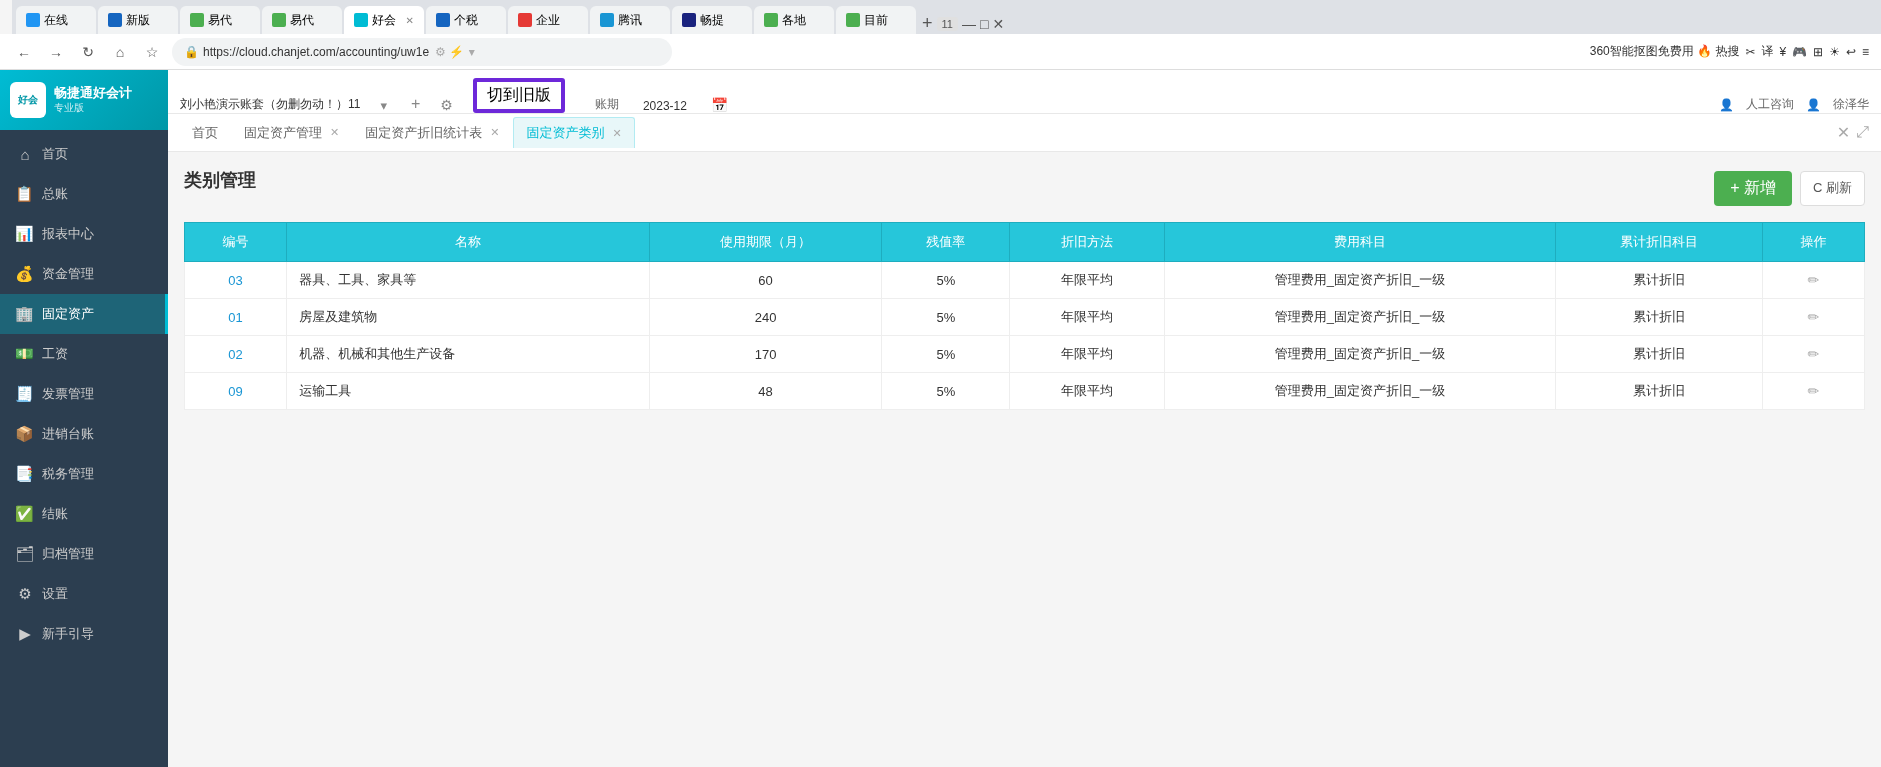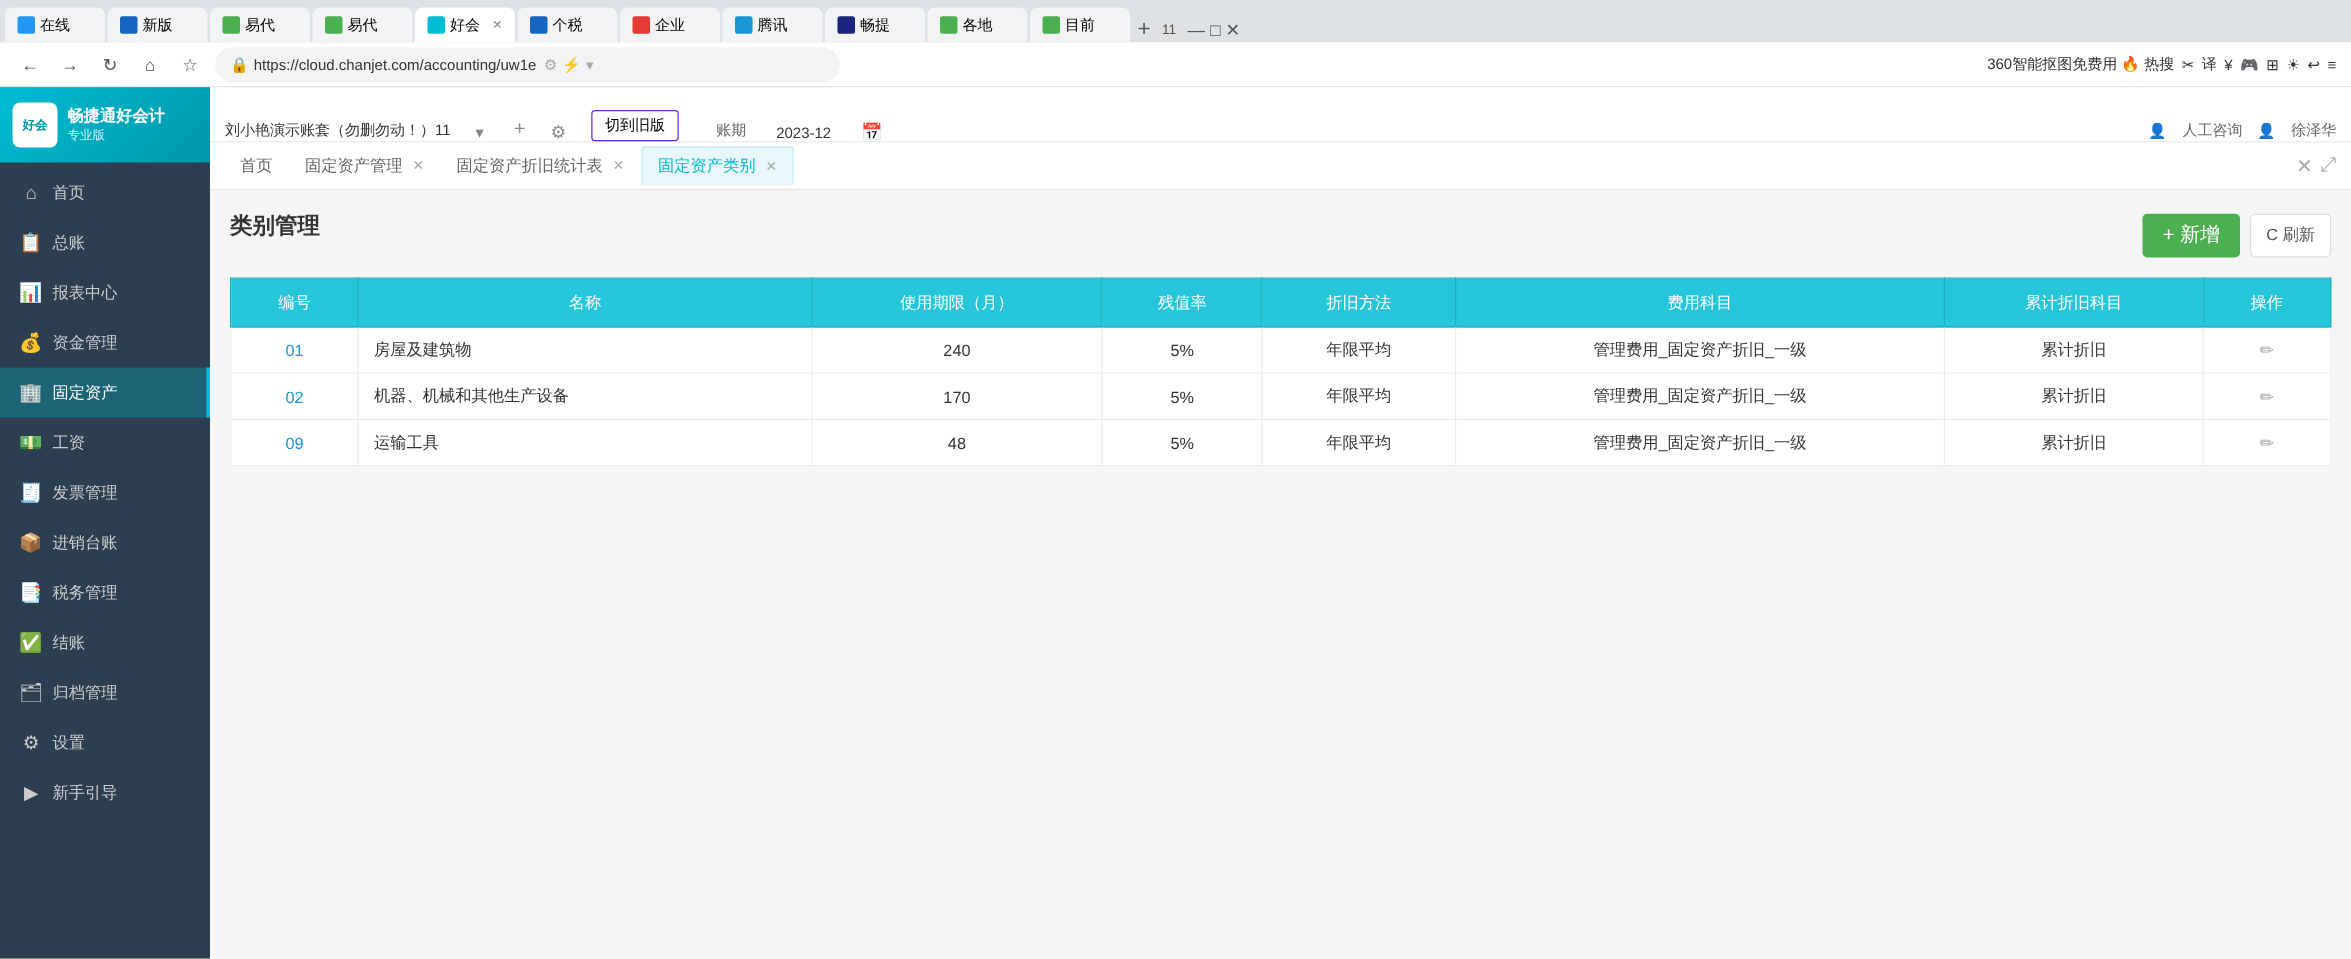--- a/index.html
+++ b/index.html
@@ -1,17 +1,17 @@
 <!DOCTYPE html>
 <html><head>
   <meta charset="utf-8">
   <style>
     * { margin: 0; padding: 0; box-sizing: border-box; }
     body { font-family: "Microsoft YaHei", "PingFang SC", sans-serif; font-size: 13px; background: #f5f5f5; overflow: hidden; }
-    .tab-bar { background: #dee1e6; height: 34px; display: flex; align-items: flex-end; padding: 0 4px; gap: 2px; overflow: hidden; }
+    .tab-bar { background: #dee1e6; height: 34px; display: flex; align-items: flex-end; padding: 0 4px; gap: 2px; overflow: hidden; margin-left: 12px; }
     .browser-tab { display: flex; align-items: center; gap: 4px; padding: 0 10px; height: 28px; border-radius: 6px 6px 0 0; font-size: 12px; cursor: pointer; background: #f1f3f4; min-width: 80px; max-width: 140px; overflow: hidden; white-space: nowrap; }
     .browser-tab.active { background: #fff; }
     .browser-tab .tab-icon { width: 14px; height: 14px; border-radius: 2px; flex-shrink: 0; }
     .browser-tab .tab-close { margin-left: auto; font-size: 10px; color: #888; flex-shrink: 0; }
     .address-bar { background: #fff; height: 36px; display: flex; align-items: center; padding: 0 12px; gap: 8px; border-bottom: 1px solid #ddd; }
     .nav-btn { width: 24px; height: 24px; display: flex; align-items: center; justify-content: center; cursor: pointer; color: #555; font-size: 14px; border-radius: 50%; }
     .url-box { flex: 1; background: #f1f3f4; border-radius: 16px; height: 28px; display: flex; align-items: center; padding: 0 12px; font-size: 12px; color: #333; max-width: 500px; }
     .address-right { display: flex; align-items: center; gap: 6px; margin-left: auto; font-size: 12px; color: #333; }
 
     
@@ -206,21 +206,21 @@
     </div>
   </div>
 
   <div style="flex:1;display:flex;flex-direction:column;">
 
     <div class="topbar">
       <span style="font-size:12px;color:#333;">刘小艳演示账套（勿删勿动！）11</span>
       <span style="cursor:pointer;color:#888;">▾</span>
       <span style="cursor:pointer;color:#888;font-size:16px;margin-left:4px;">+</span>
       <span style="cursor:pointer;color:#888;font-size:14px;">⚙</span>
-      <button style="background:#fff;border:1px solid #6d28d9;border-radius:3px;padding:3px 10px;font-size:12px;cursor:pointer;">切到旧版</button>
+      <button style="background:#fff;border:4px solid #6d28d9;border-radius:3px;padding:3px 10px;font-size:16px;cursor:pointer;">切到旧版</button>
       <span style="margin-left:10px;font-size:12px;color:#666;">账期</span>
       <span style="font-size:12px;color:#333;margin-left:4px;">2023-12</span>
       <span style="cursor:pointer;font-size:14px;margin-left:4px;">📅</span>
       <div class="topbar-right">
         <span>👤</span>
         <span style="cursor:pointer;">人工咨询</span>
         <span>👤</span>
         <span>徐泽华</span>
       </div>
     </div>
@@ -264,20 +264,30 @@
               <th>名称</th>
               <th>使用期限（月）</th>
               <th>残值率</th>
               <th>折旧方法</th>
               <th>费用科目</th>
               <th>累计折旧科目</th>
               <th>操作</th>
             </tr>
           </thead>
           <tbody id="table-body">
+          <tr>
+      <td class="link-cell">03</td>
+      <td class="name-cell">器具、工具、家具等</td>
+      <td>60</td>
+      <td>5%</td>
+      <td>年限平均</td>
+      <td>管理费用_固定资产折旧_一级</td>
+      <td>累计折旧</td>
+      <td><span class="edit-icon">✏</span></td>
+    </tr>
               <tr>
       <td class="link-cell">01</td>
       <td class="name-cell">房屋及建筑物</td>
       <td>240</td>
       <td>5%</td>
       <td>年限平均</td>
       <td>管理费用_固定资产折旧_一级</td>
       <td>累计折旧</td>
       <td><span class="edit-icon">✏</span></td>
     </tr>

